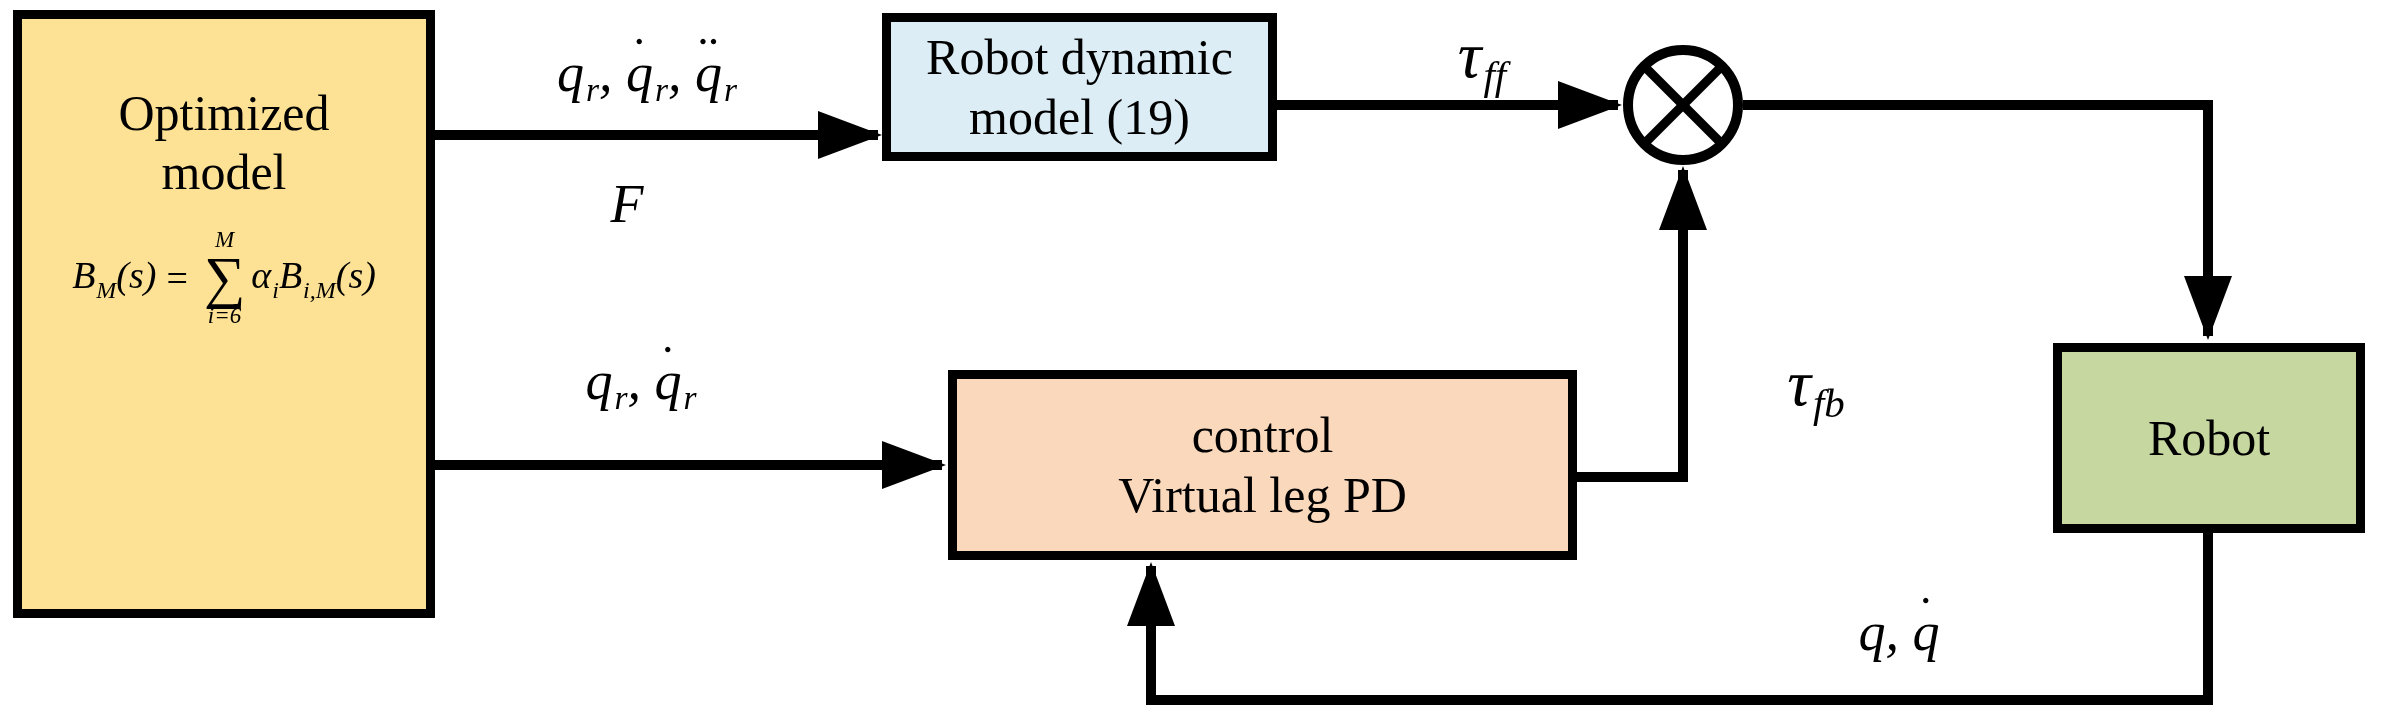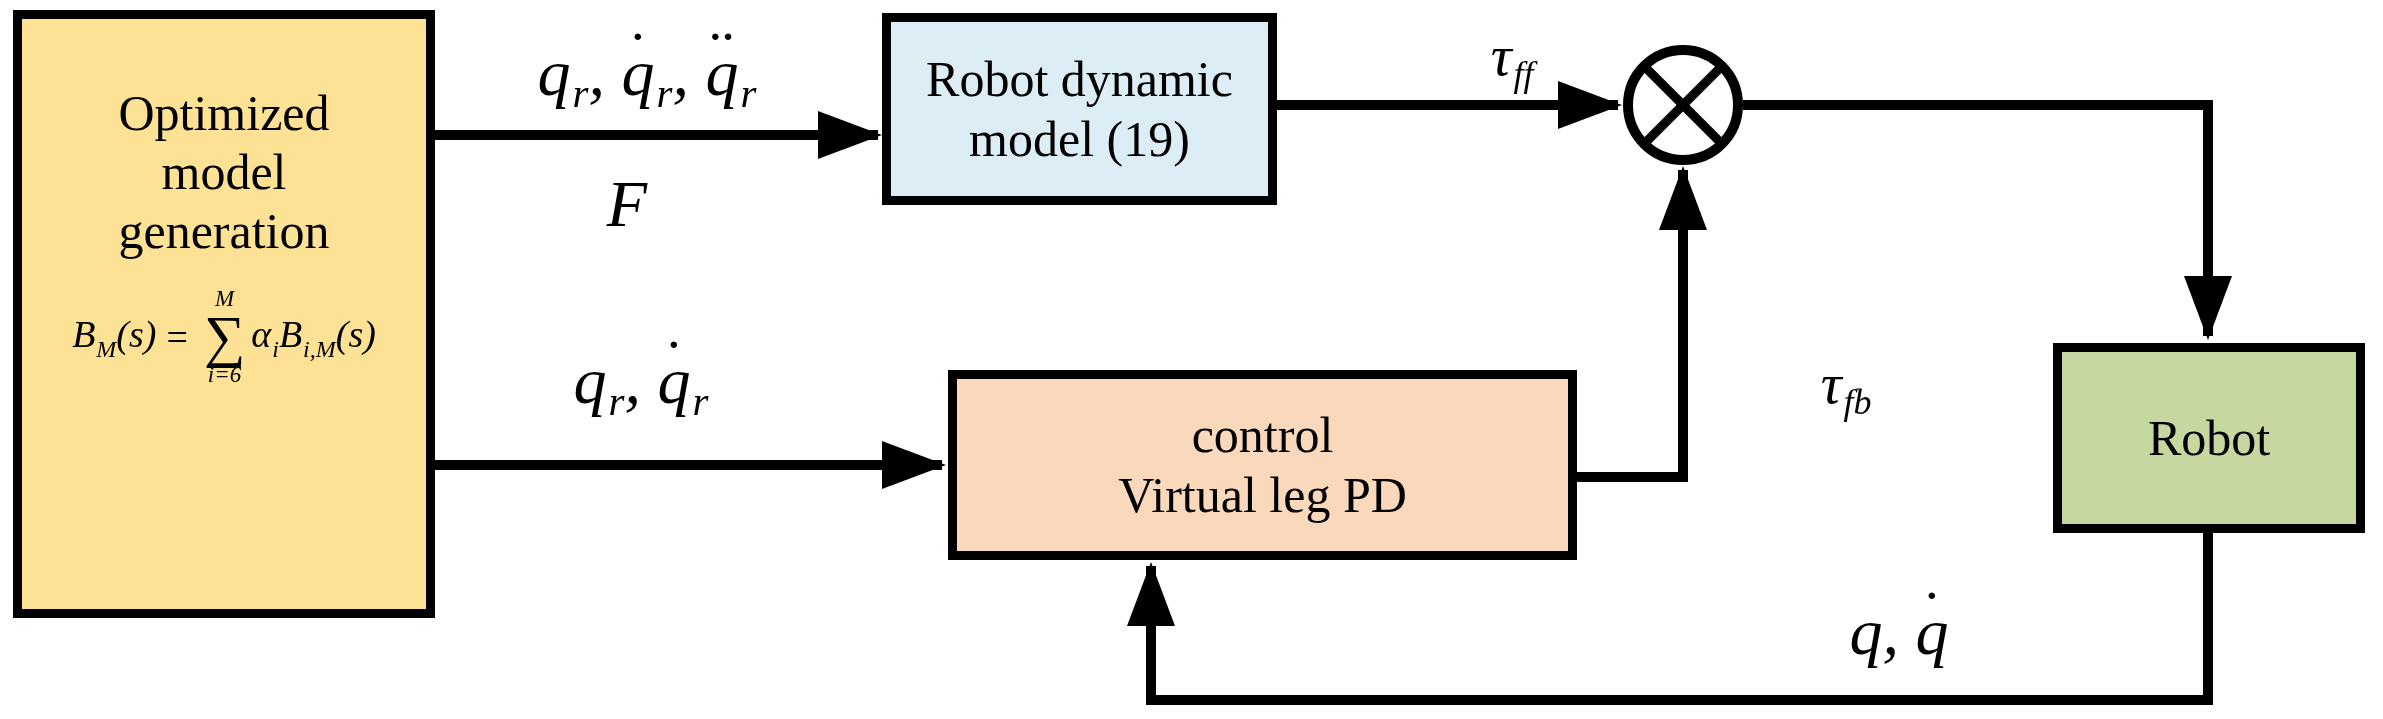--- a/index.html
+++ b/index.html
@@ -8,36 +8,36 @@
   .canvas{position:relative;width:2383px;height:719px;background:#fff;}
   .wires{position:absolute;left:0;top:0;width:2383px;height:719px;}
 
   .box{position:absolute;border:9px solid #000;box-sizing:border-box;
        display:flex;flex-direction:column;align-items:center;justify-content:center;
        text-align:center;}
   .box-title{font-size:50px;line-height:60px;}
 
   .box-motion{left:13px;top:10px;width:422px;height:608px;justify-content:flex-start;}
   .box-motion .box-title{padding-top:65px;line-height:59px;}
-  .box-model{left:882px;top:13px;width:395px;height:192px;}
+  .box-model{left:882px;top:13px;width:395px;height:148px;}
   .box-pd{left:948px;top:370px;width:629px;height:190px;}
   .box-robot{left:2053px;top:343px;width:312px;height:190px;}
 
   .formula{margin-top:26px;display:flex;align-items:center;justify-content:center;
            font-size:38px;white-space:nowrap;}
   .formula .it{font-style:italic;}
   .formula sub{font-size:24px;font-style:italic;vertical-align:-10px;margin-left:1px;}
   .formula .eq{margin:0 10px;}
   .sumcol{display:inline-flex;flex-direction:column;align-items:center;margin:0 6px;}
   .sumcol .lim{font-size:23px;line-height:24px;font-style:italic;}
   .sumcol .sigma{font-size:58px;line-height:52px;}
 
   .sig{position:absolute;transform:translate(-50%,-50%);font-style:italic;
-       font-size:66px;white-space:nowrap;}
-  .sig.big{font-size:58px;margin-left:30px;}
+       font-size:54px;white-space:nowrap;}
+  .sig.big{font-size:66px;}
   .seg{display:inline;}
   .glyph{position:relative;display:inline-block;font-style:italic;}
   .subs{font-size:0.62em;font-style:italic;vertical-align:-0.30em;margin-left:2px;}
   .dotmark{position:absolute;top:-7px;left:55%;transform:translateX(-50%);
            font-size:0.23em;letter-spacing:0.25em;font-style:normal;line-height:1;}
 </style>
 </head>
 <body>
 
 <div class="canvas">
@@ -58,21 +58,20 @@
       <circle cx="1683" cy="105" r="55" fill="#ffffff" stroke="#000" stroke-width="10"></circle>
       <line x1="1644" y1="66" x2="1722" y2="144" stroke="#000" stroke-width="9"></line>
       <line x1="1644" y1="144" x2="1722" y2="66" stroke="#000" stroke-width="9"></line>
     </g>
   </svg>
 
   <div class="box box-motion" style="background-color: rgb(253, 226, 149);">
     <div class="box-title">
       <div>Optimized</div>
       <div>model</div>
-      <div>generation</div>
     </div>
     <div class="formula">
       <span class="term"><span class="it">B</span><sub>M</sub><span class="it">(s)</span></span>
       <span class="eq">=</span>
       <span class="sumcol">
         <span class="lim">M</span>
         <span class="sigma">∑</span>
         <span class="lim">i=6</span>
       </span>
       <span class="term"><span class="it">α</span><sub>i</sub><span class="it">B</span><sub>i,M</sub><span class="it">(s)</span></span>

